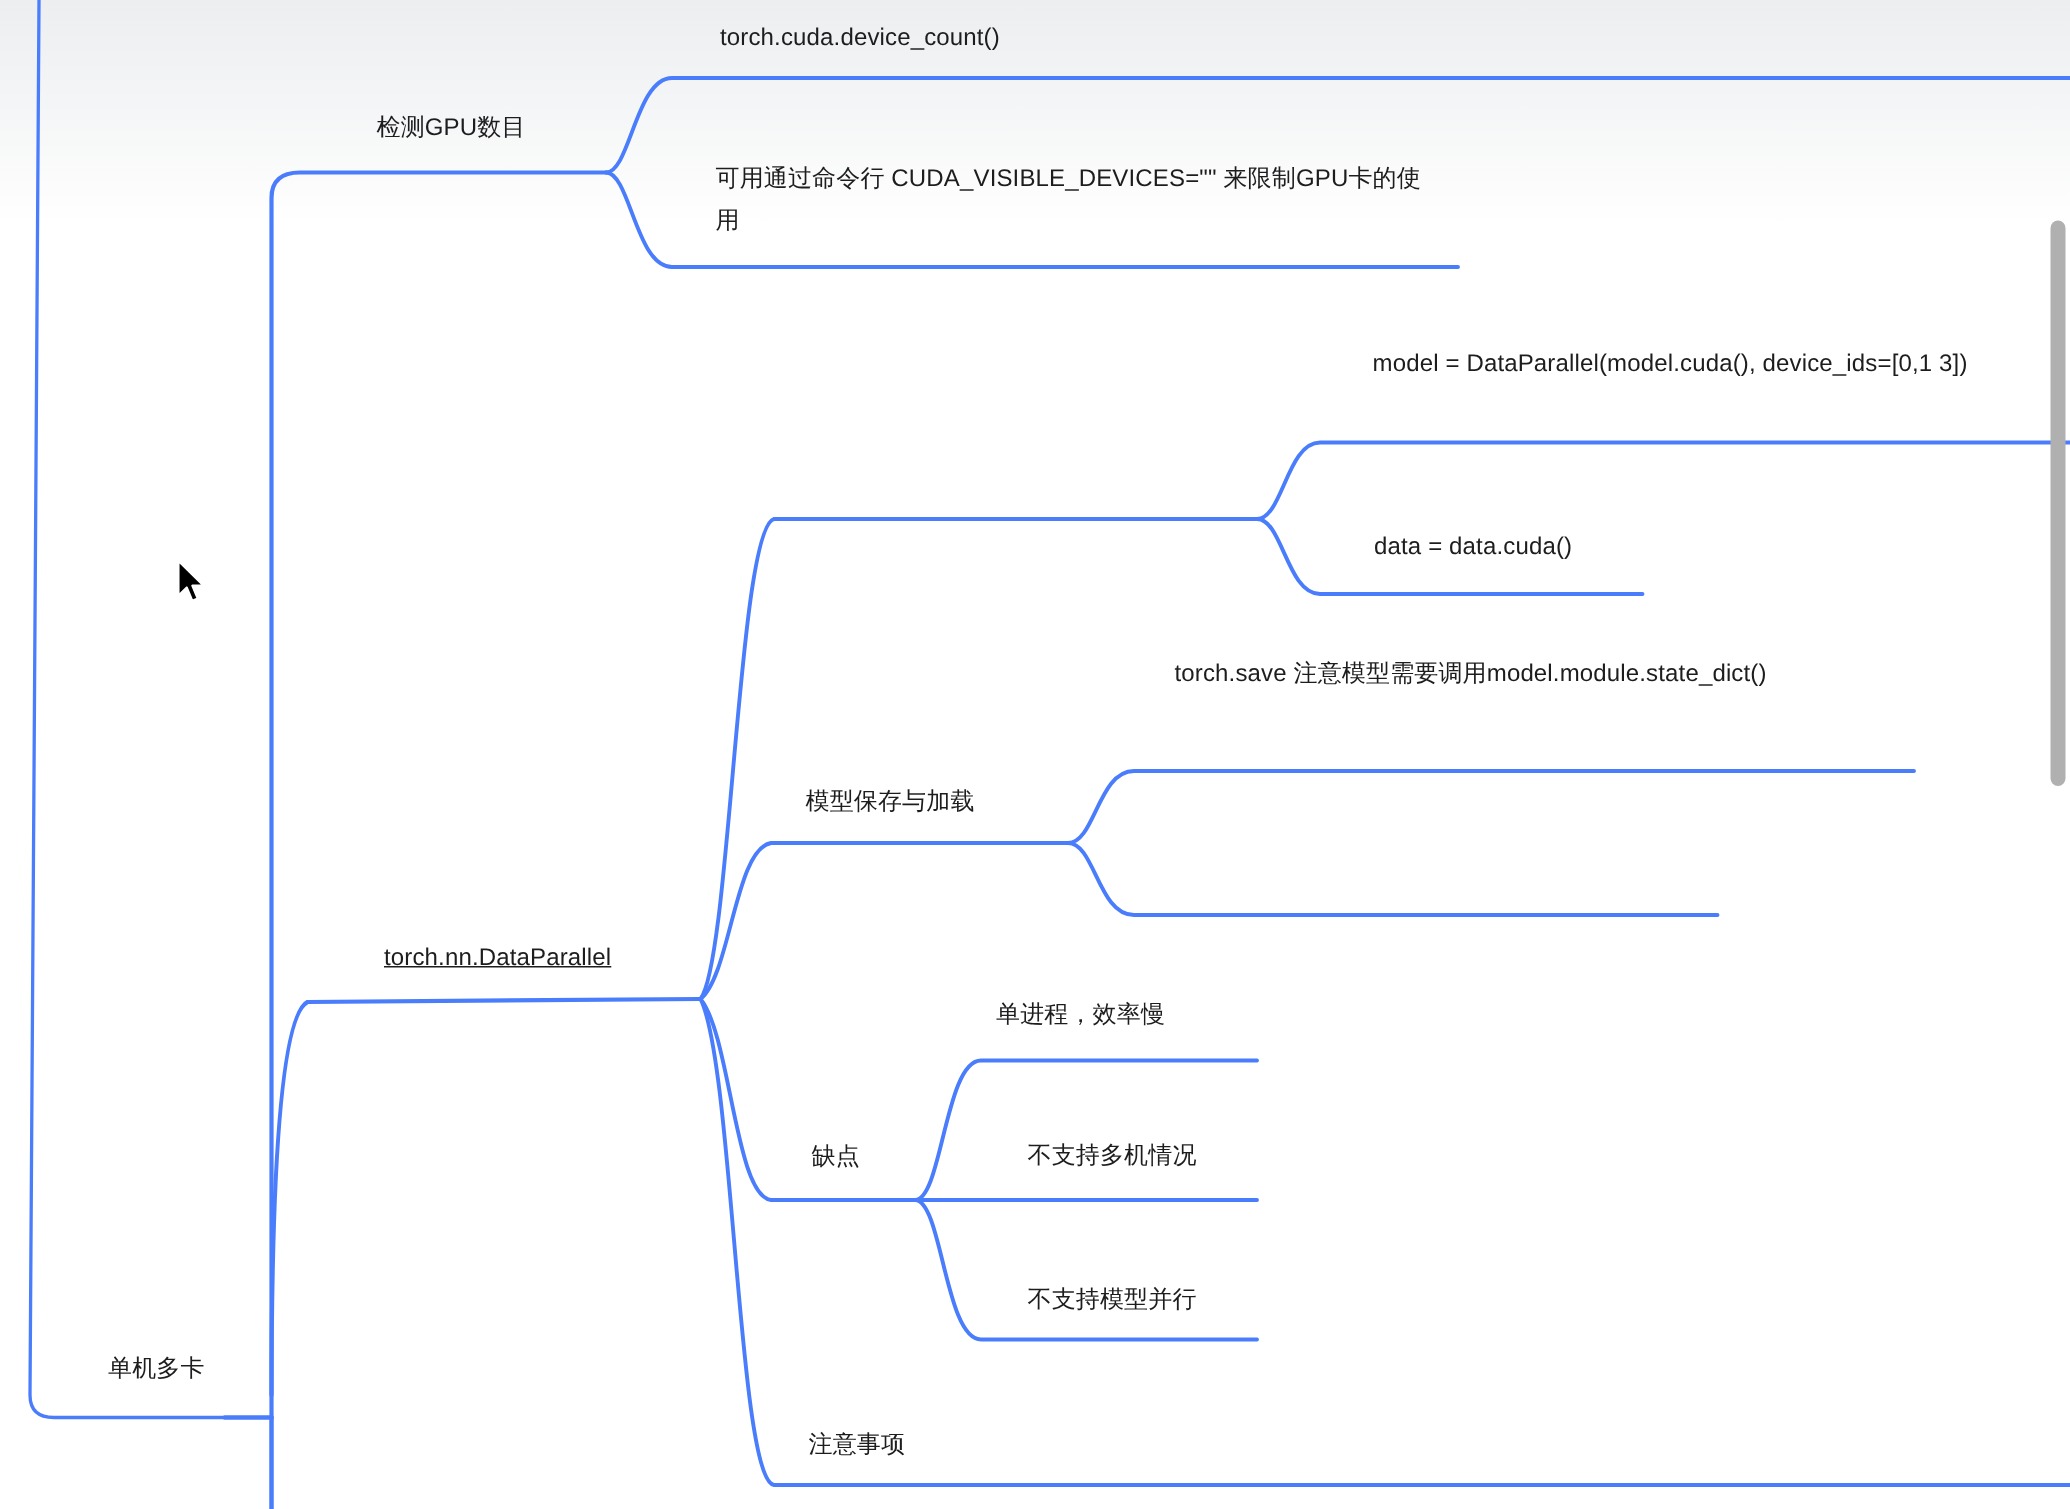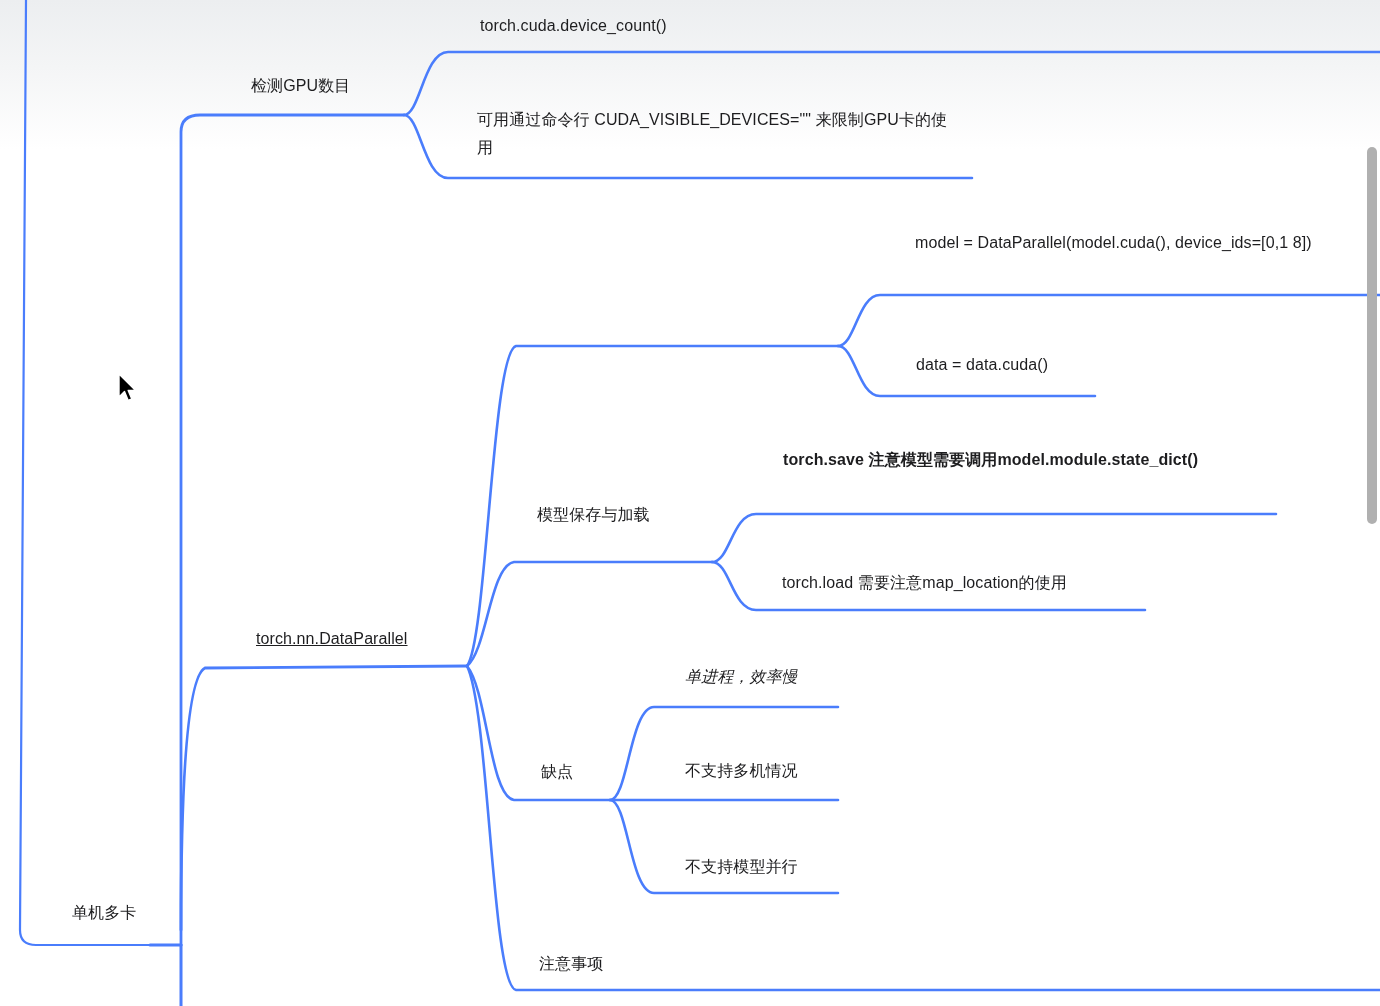--- a/index.html
+++ b/index.html
@@ -108,33 +108,32 @@
 
   <div class="node-label" style="left:251px; top:72px;">检测GPU数目</div>
 
   <div class="node-label" style="left:480px; top:12px;">torch.cuda.device_count()</div>
 
   <div class="node-label wrap" style="left:477px; top:106px; width:485px;">可用通过命令行 CUDA_VISIBLE_DEVICES="" 来限制GPU卡的使用</div>
 
   <div class="node-label" style="left:256px; top:625px;text-decoration:underline;">torch.nn.DataParallel</div>
 
 
-  <div class="node-label wrap" style="left:915px; top:229px; width:466px;">model = DataParallel(model.cuda(), device_ids=[0,1 8])</div>
+  <div class="node-label wrap" style="left:915px; top:229px; width:466px;">model = DataParallel(model.cuda(), device_ids=[0,1 3])</div>
 
   <div class="node-label" style="left:916px; top:351px;">data = data.cuda()</div>
 
-  <div class="node-label" style="left:537px; top:501px;text-align:center;">模型保存与加载</div>
+  <div class="node-label" style="left:537px; top:521px;text-align:center;">模型保存与加载</div>
 
-  <div class="node-label wrap" style="left:783px; top:446px; width:480px;font-weight:bold;">torch.save 注意模型需要调用model.module.state_dict()</div>
+  <div class="node-label wrap" style="left:783px; top:436px; width:480px;">torch.save 注意模型需要调用model.module.state_dict()</div>
 
-  <div class="node-label" style="left:782px; top:569px;">torch.load 需要注意map_location的使用</div>
 
   <div class="node-label" style="left:541px; top:758px;">缺点</div>
 
-  <div class="node-label" style="left:685px; top:663px;font-style:italic;">单进程，效率慢</div>
+  <div class="node-label" style="left:664px; top:663px;">单进程，效率慢</div>
 
   <div class="node-label" style="left:685px; top:757px;font-family:Liberation Serif, serif;">不支持多机情况</div>
 
   <div class="node-label" style="left:685px; top:853px;text-align:center;">不支持模型并行</div>
 
   <div class="node-label" style="left:539px; top:950px;">注意事项</div>
 
 
   <div id="scrollbar-track">
     <div id="scrollbar-thumb" style="top:147px; height:377px;"></div>

